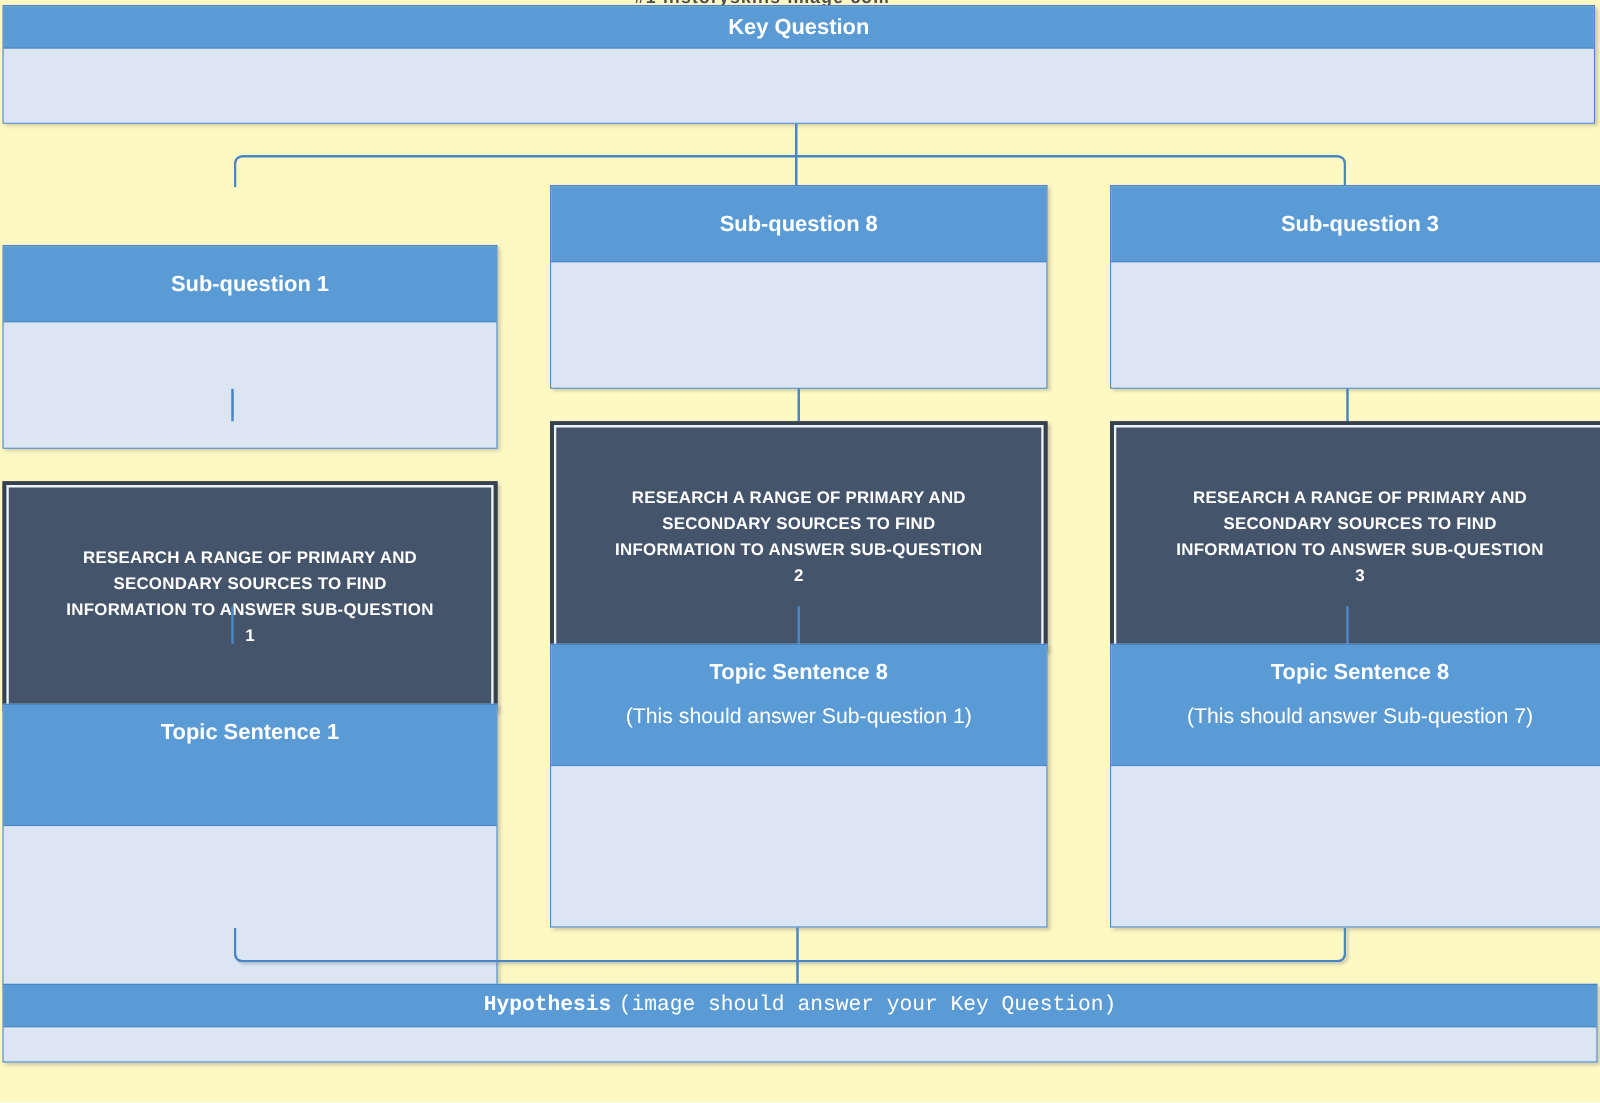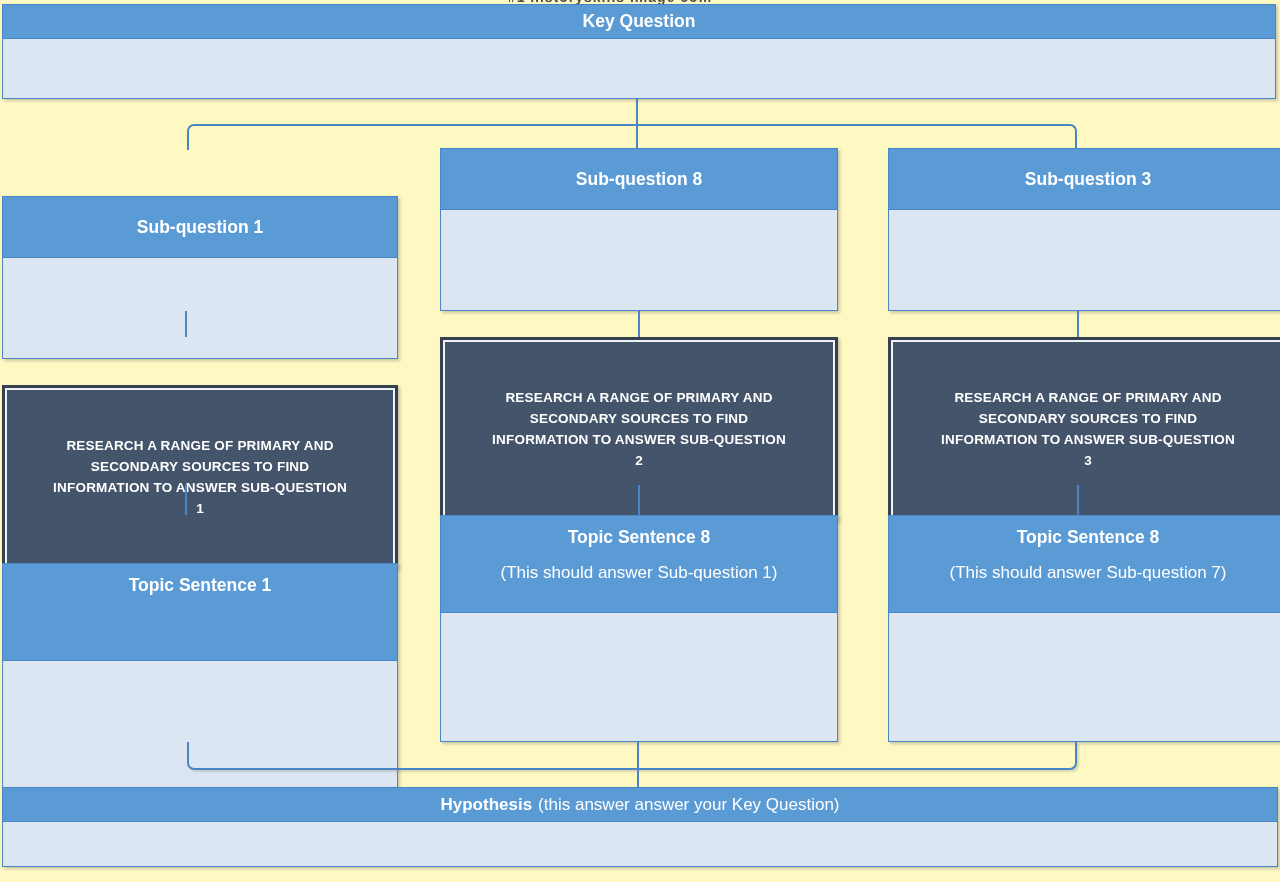--- a/index.html
+++ b/index.html
@@ -45,21 +45,21 @@
     justify-content: center;
     text-align: center;
     flex: 0 0 auto;
   }
   .fbox .bod { flex: 1 1 auto; background: #dce6f2; }
 
   
   .kq { left: 2px; top: 4px; width: 1274px; height: 95px; }
   .kq .hdr { height: 33px; font-size: 17.5px; }
 
-  .hyp { left: 2px; top: 787px; width: 1276px; height: 80px; }
+  .hyp { left: 2px; top: 787px; width: 1276px; height: 63px; font-family: Liberation Mono, monospace; }
   .hyp .hdr { height: 33px; font-size: 17px; }
   .hyp .hdr .light { font-weight: 400; margin-left: 6px; }
 
   
   .subq { top: 148px; height: 163px; }
   .subq .hdr { height: 60px; font-size: 17.5px; }
 
   
   .dark {
     position: absolute;
@@ -194,18 +194,18 @@
     </div>
     <div class="bod"></div>
   </div>
 
   <div class="bracket-bottom"></div>
   <div class="vline" style="left:637px; top:742px; height:45px;"></div>
 
   <div class="fbox hyp">
     <div class="hdr">
       <span>Hypothesis</span>
-      <span class="light">(this answer answer your Key Question)</span>
+      <span class="light">(image should answer your Key Question)</span>
     </div>
     <div class="bod"></div>
   </div>
 
 </div>
 
 </body></html>

